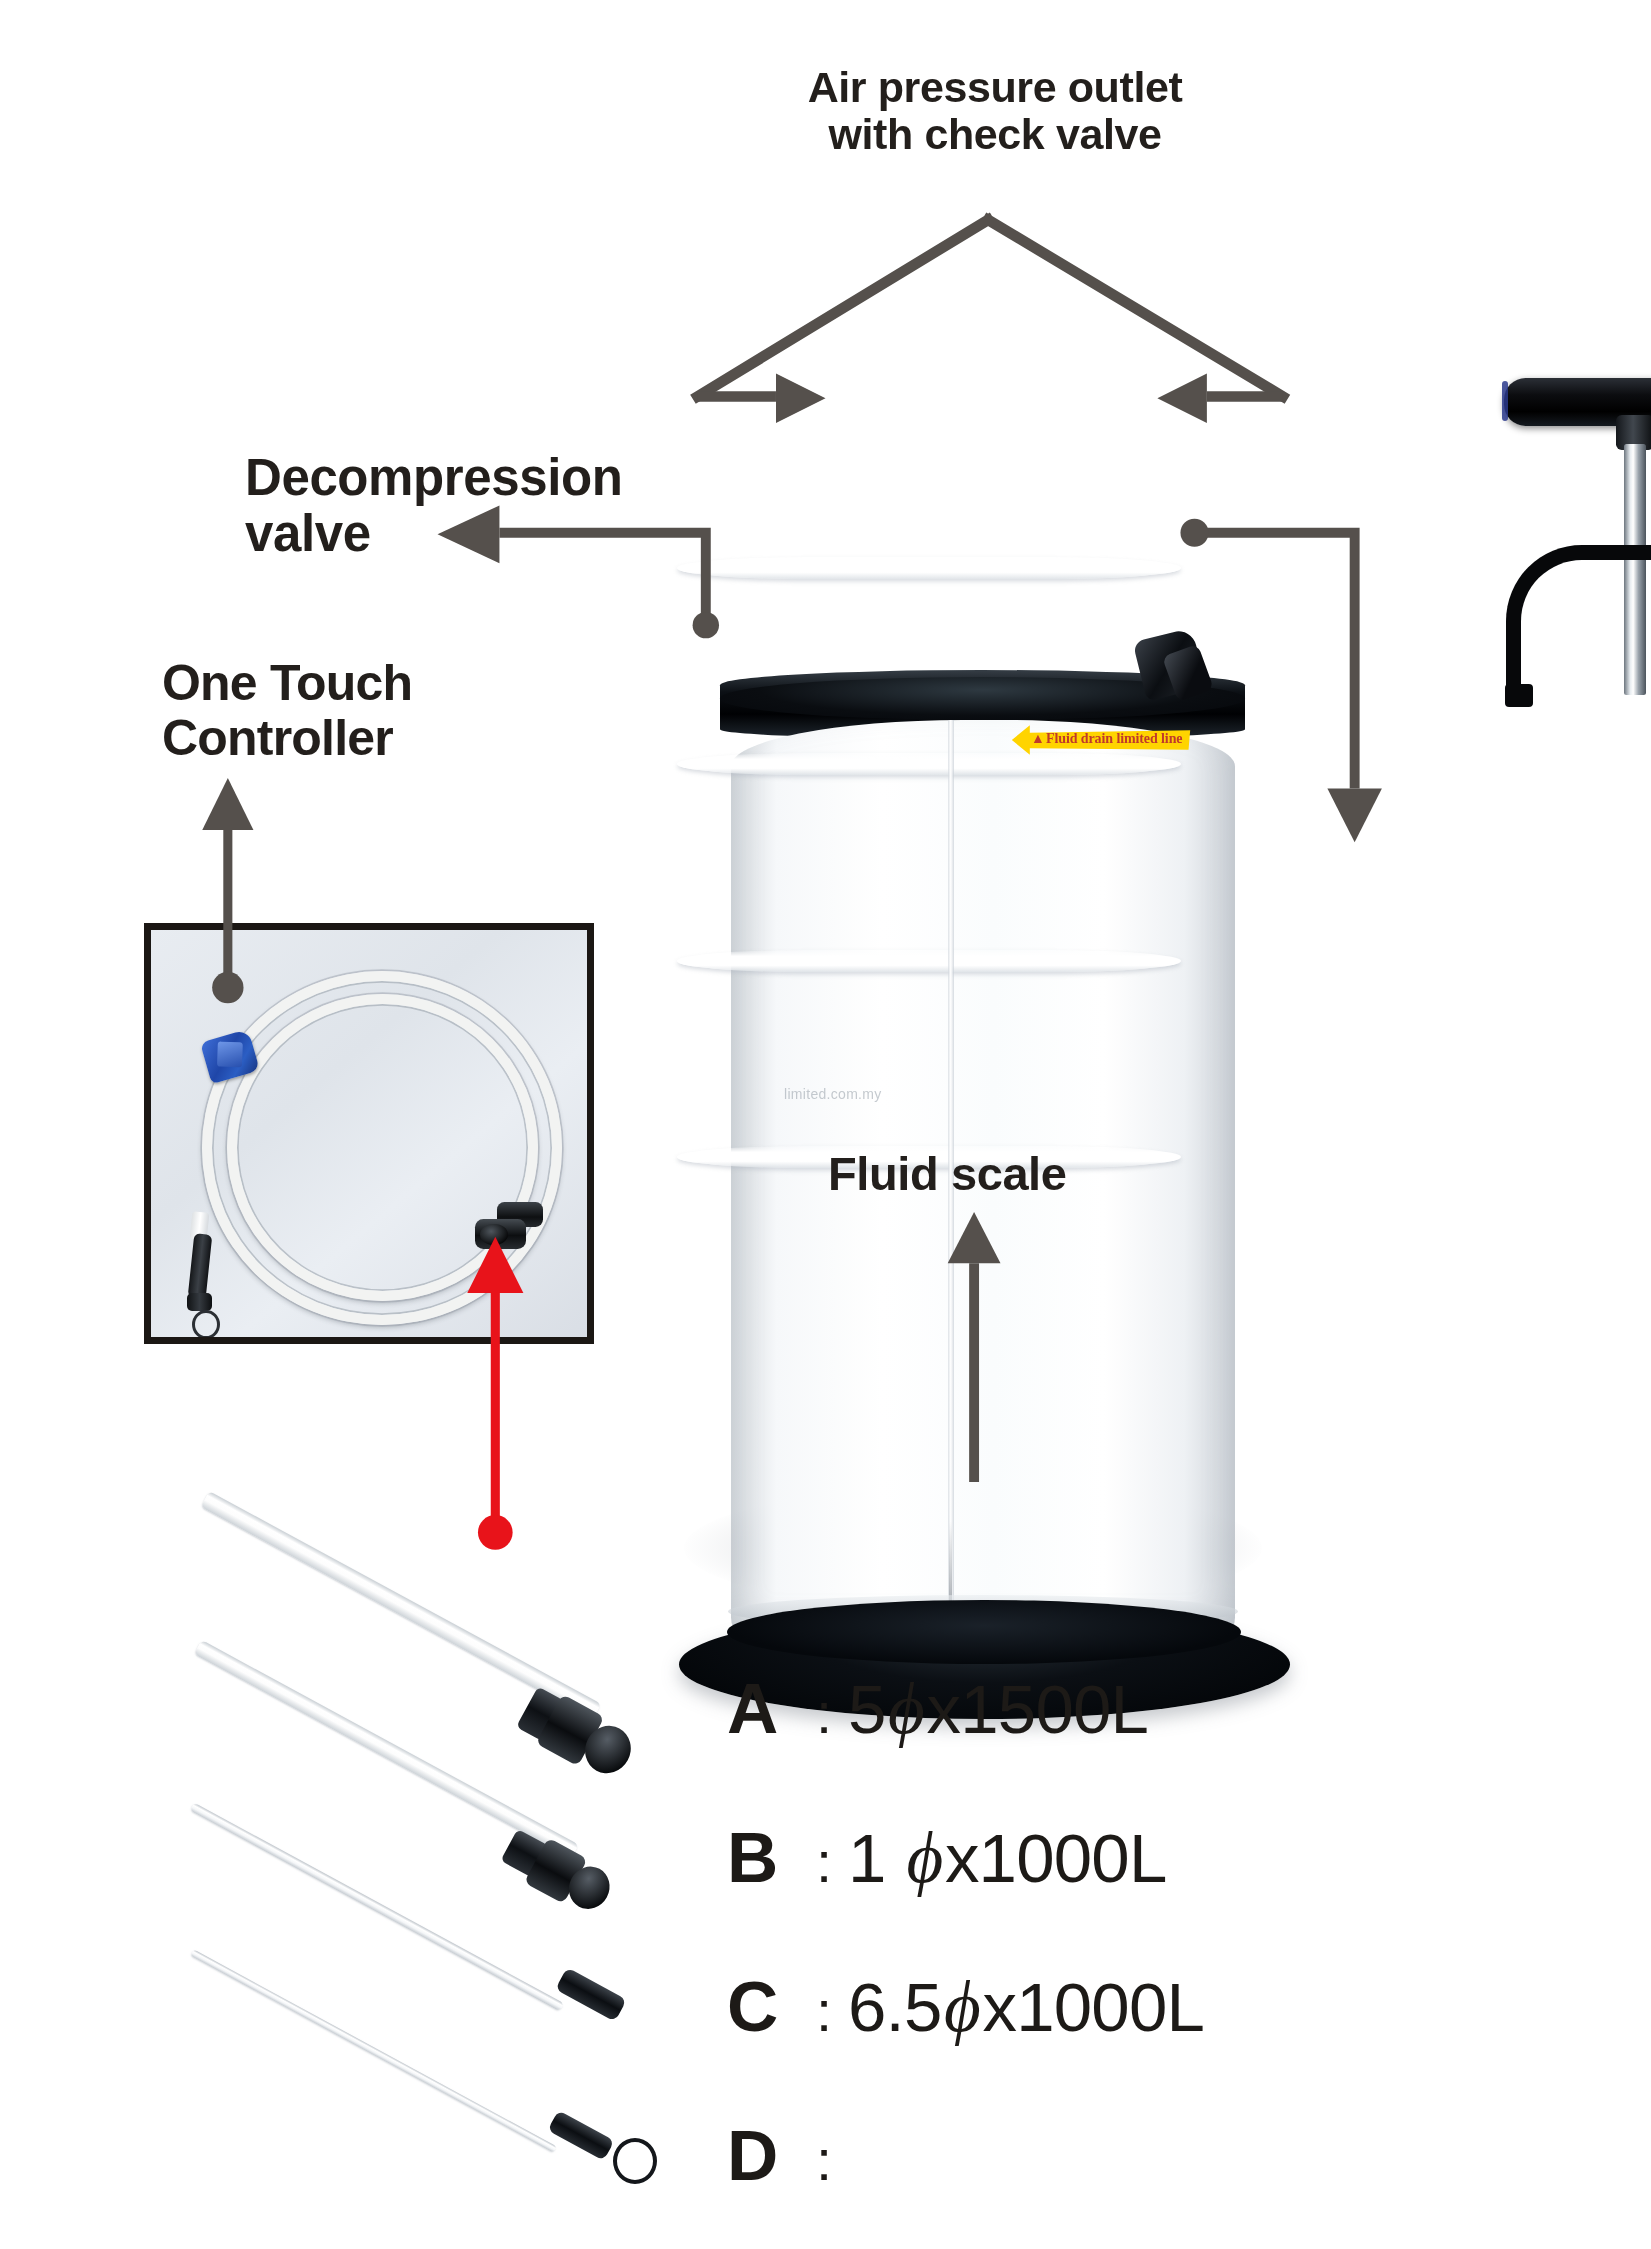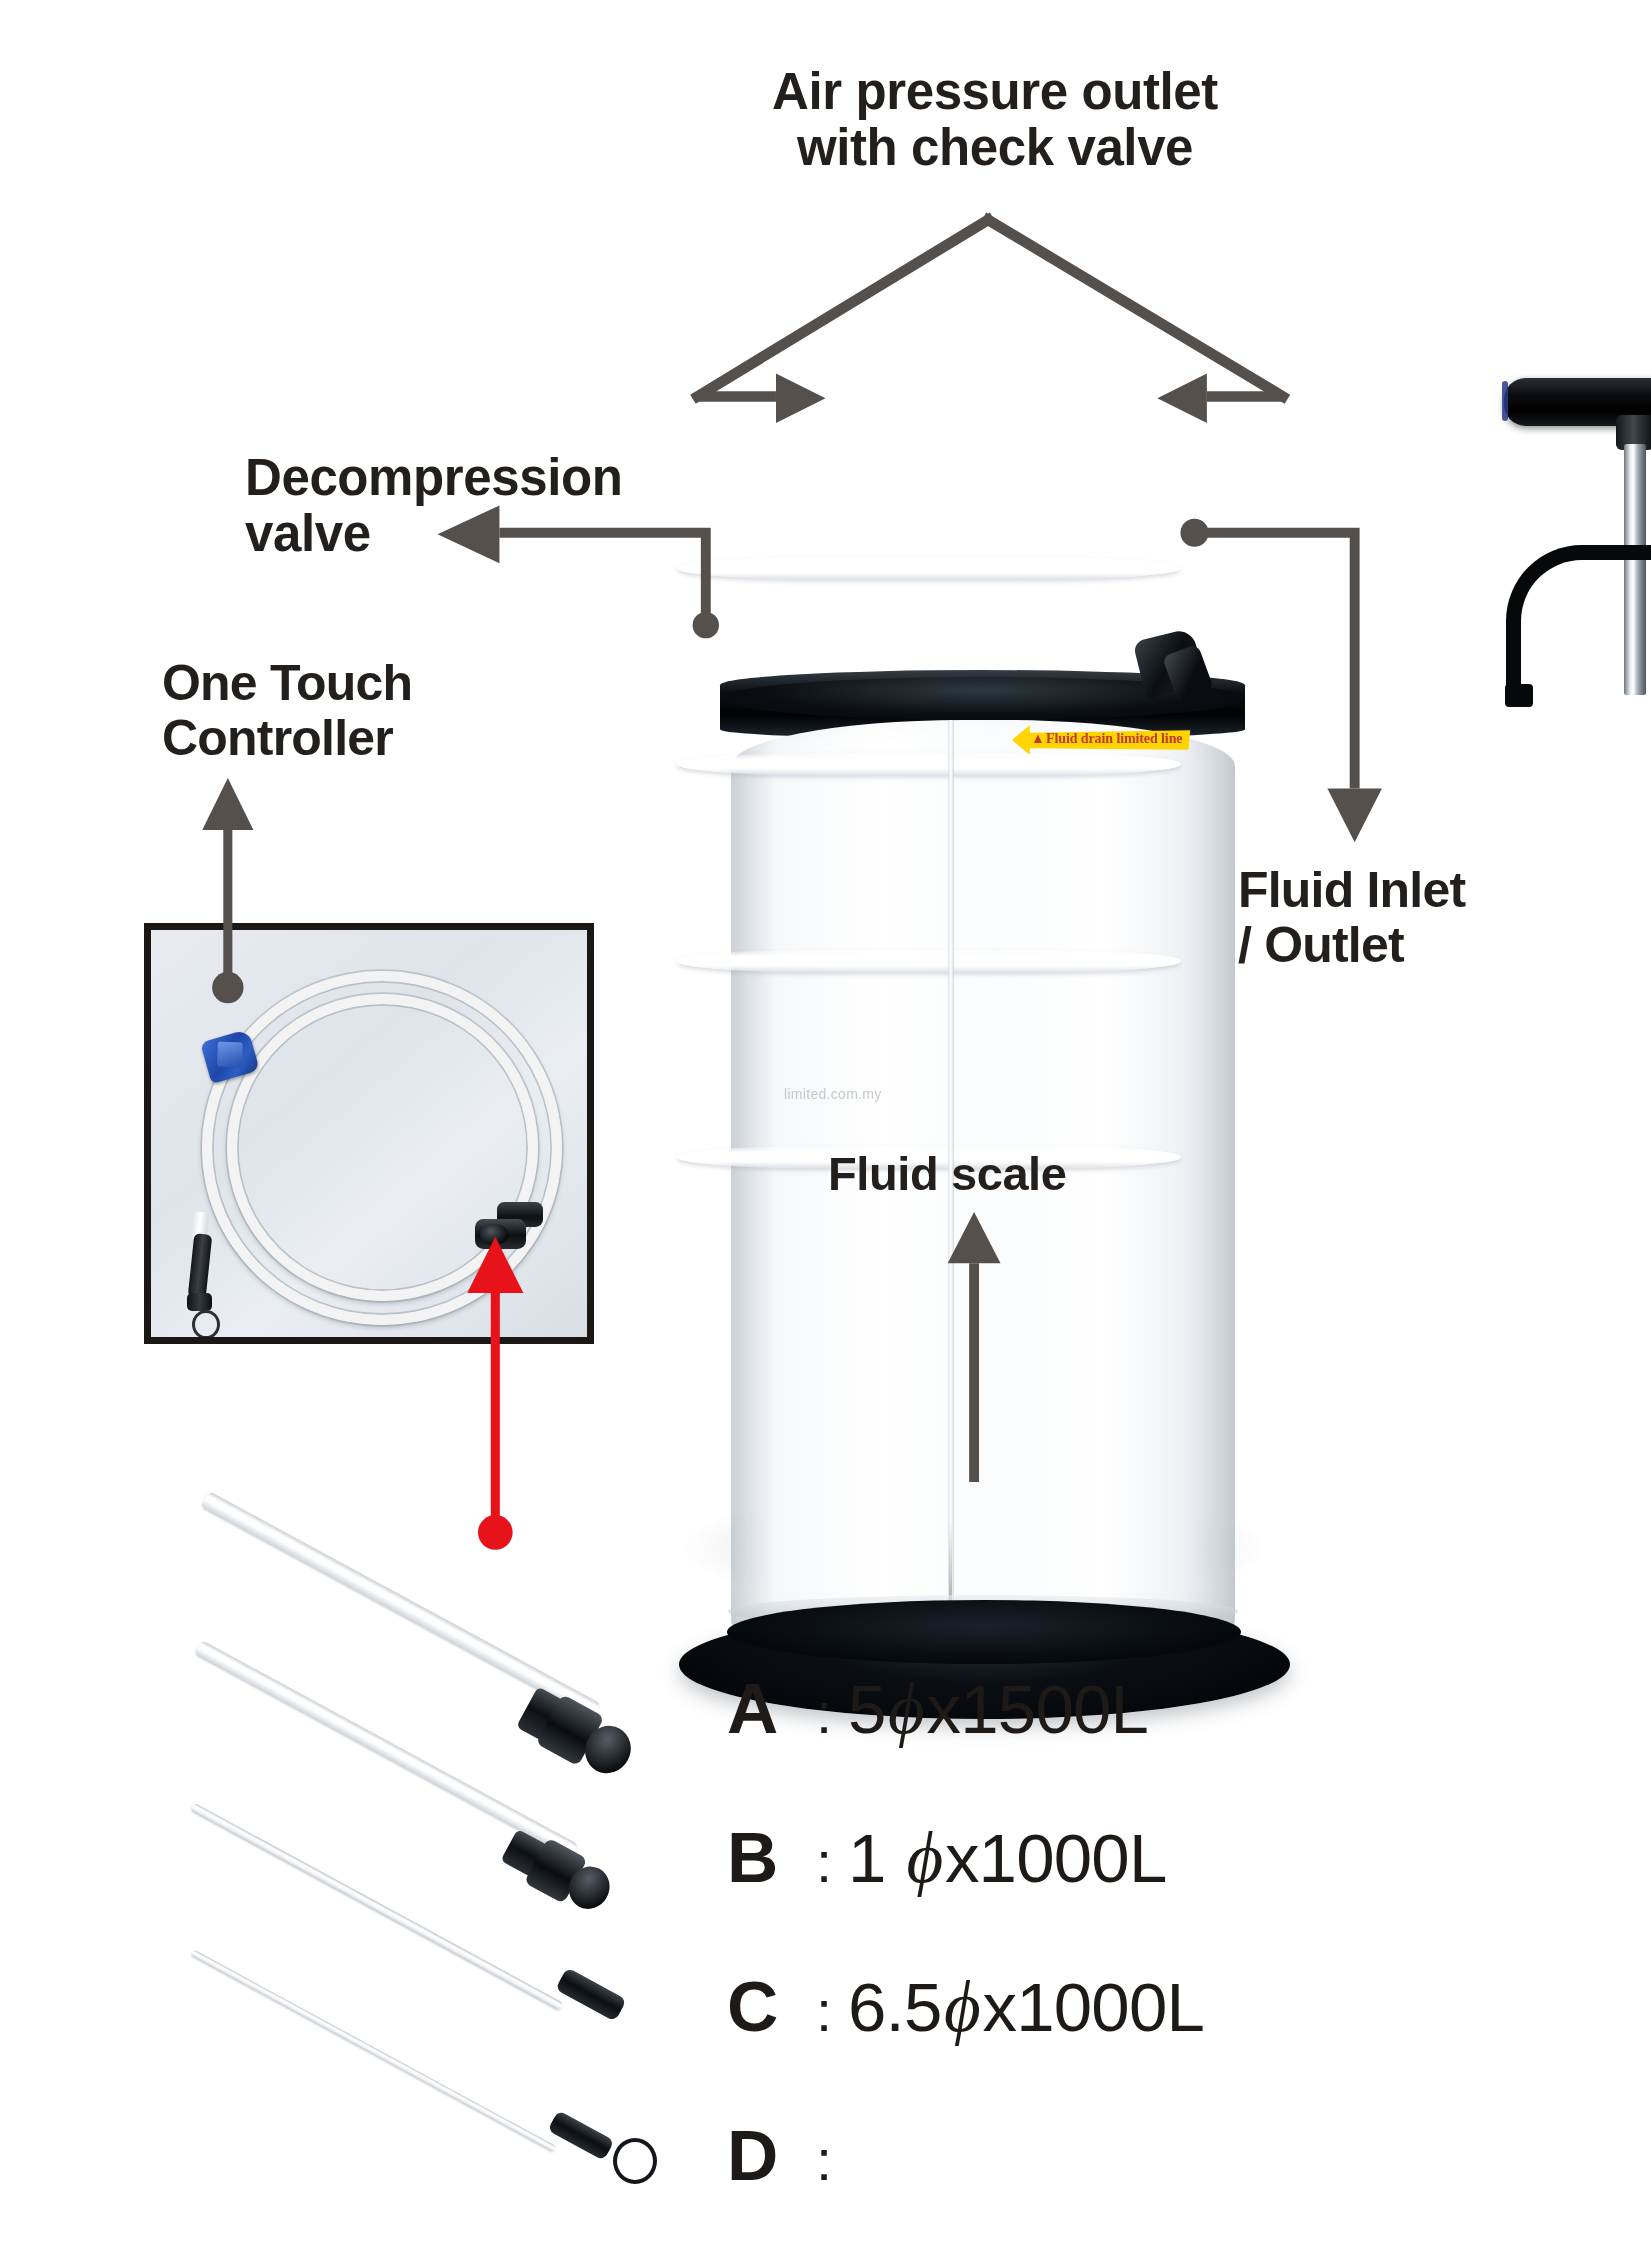--- a/index.html
+++ b/index.html
@@ -26,21 +26,21 @@
     color: #231f1c;
     font-family: "Liberation Sans", sans-serif;
     font-weight: bold;
     line-height: 1.10;
     white-space: pre-line;
     letter-spacing: -0.4px;
   }
 
   #lbl-air {
     left: 706px; top: 64px;
-    font-size: 51px;
+    font-size: 43px;
     text-align: center;
     width: 578px;
     transform-origin: center top;
   }
   #lbl-decomp {
     left: 245px; top: 450px;
     font-size: 51px;
   }
   #lbl-onetouch {
     left: 162px; top: 656px;
@@ -517,22 +517,20 @@
 
   <div class="label" id="lbl-air">Air pressure outlet
 with check valve</div>
 
   <div class="label" id="lbl-decomp">Decompression
 valve</div>
 
   <div class="label" id="lbl-onetouch">One Touch
 Controller</div>
 
-  <div class="label" id="lbl-inlet">Fluid Inlet
-/ Outlet</div>
 
   <div class="label" id="lbl-fluidscale">Fluid scale</div>
 
   <div class="abs" id="spec-list">
 
     <div class="spec-row">
       <span class="spec-letter">A</span>
       <span class="spec-colon">:</span>
       <span class="spec-value"><span>5</span><span class="phi">ϕ</span><span>x</span><span>1500L</span></span>
     </div>

